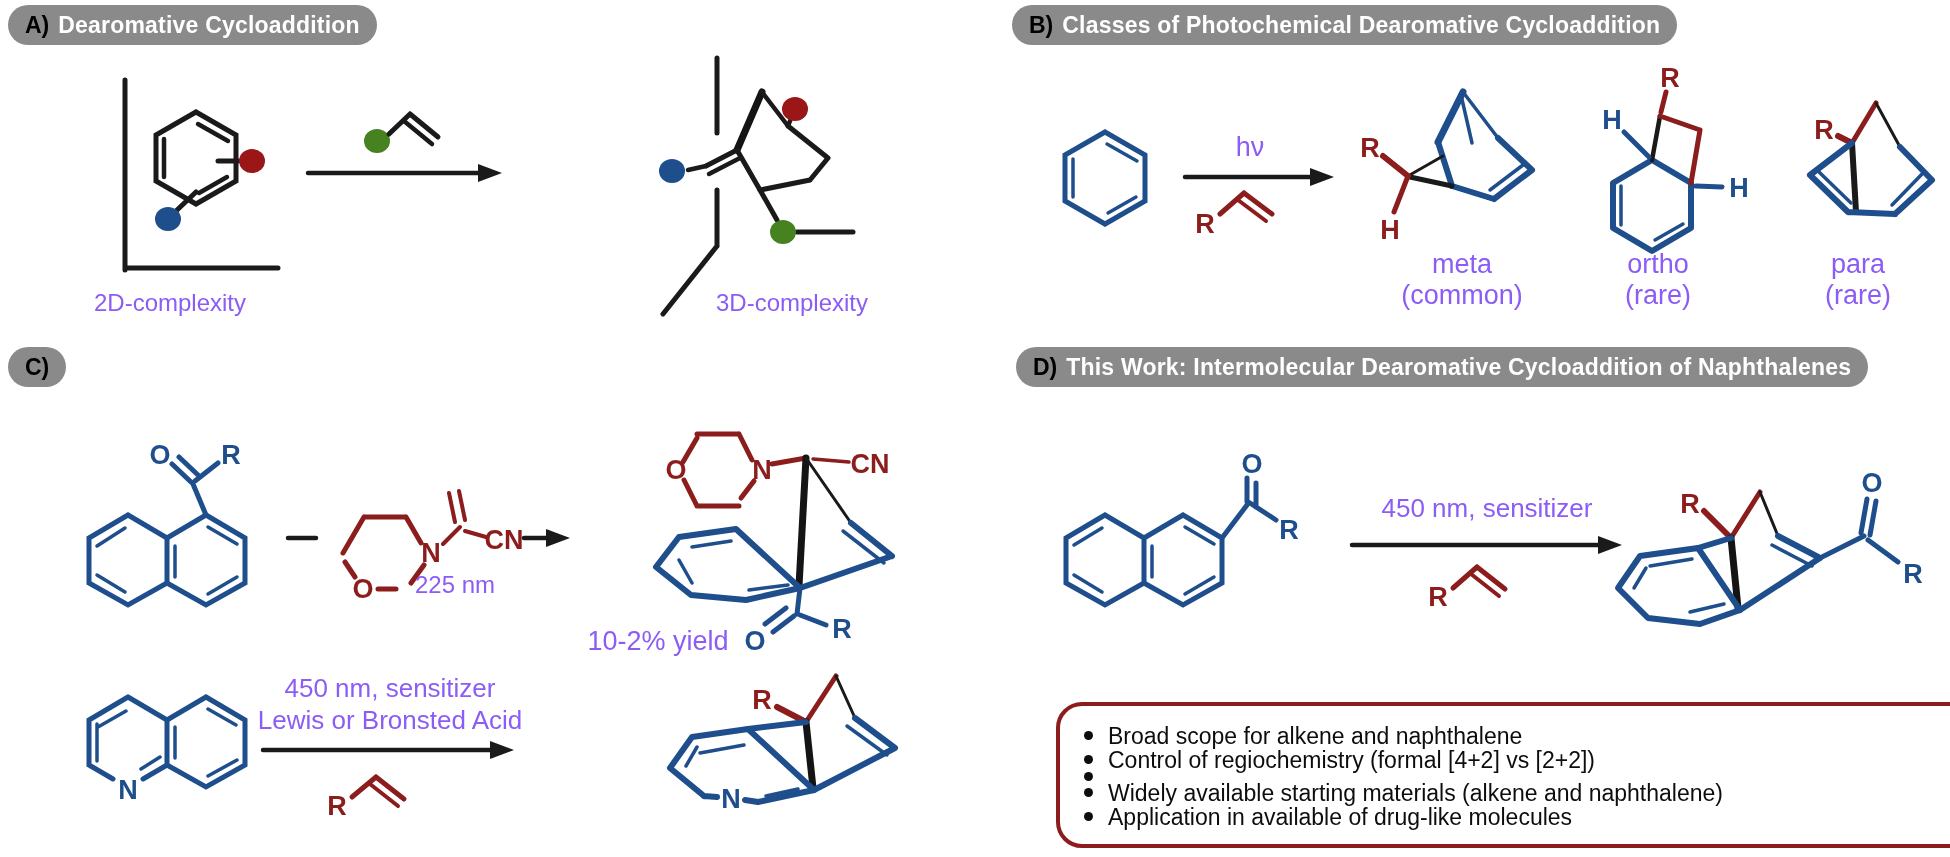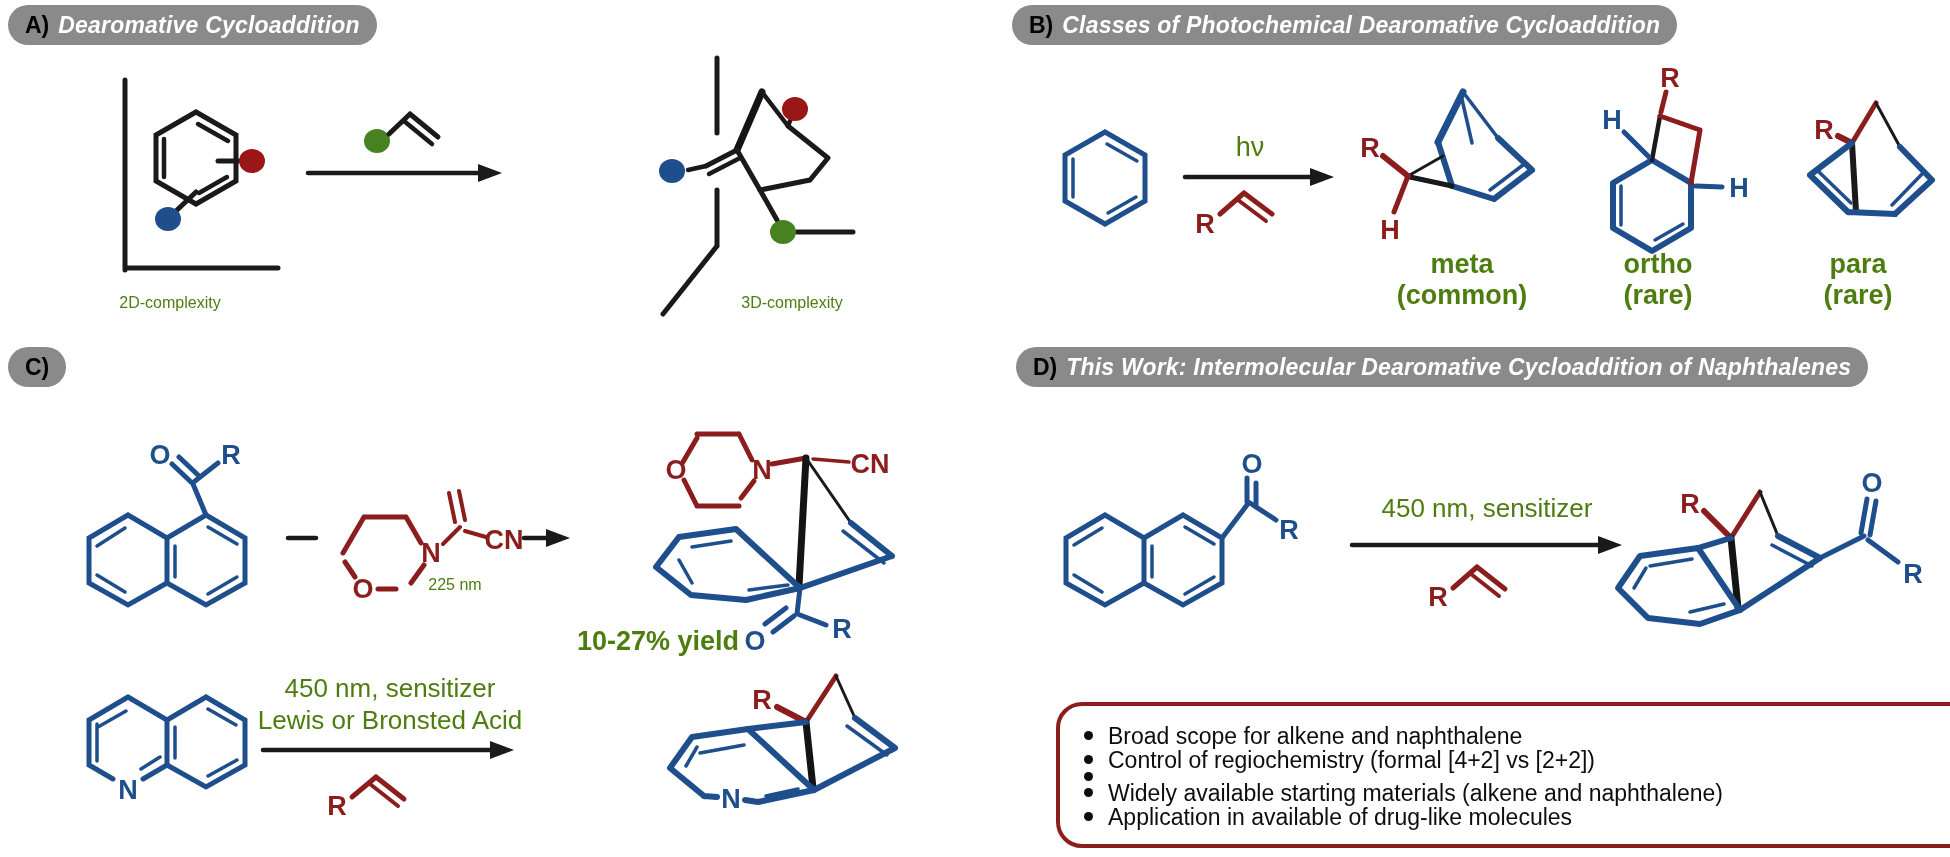--- a/index.html
+++ b/index.html
@@ -20,26 +20,26 @@
   .r6{stroke:#8c1d1d;stroke-width:6;fill:none;stroke-linecap:round}
   .ah{fill:#1a1a1a;stroke:none}
   .atom{font-family:"Liberation Sans",sans-serif;font-size:27px;font-weight:bold;}
   .fb{fill:#1e4e8c}.fr{fill:#8c1d1d}
 
   
   .badge{position:absolute;height:40px;display:inline-flex;align-items:center;gap:9px;
          padding:0 17px;background:#8a8a8a;border-radius:21px;font-weight:bold;
          font-size:23px;white-space:nowrap;}
   .badge .blab{color:#000000;}
-  .badge .btitle{color:#ffffff;letter-spacing:.2px;font-style:italic;}
-
-  
-  .cap{position:absolute;transform:translate(-50%,-50%);white-space:nowrap;color:#4d7c0f;text-align:center;}
-  .f24{font-size:16px}.f25{font-size:26px}.f27{font-size:27px}
-  .bold{font-weight:bold}
+  .badge .btitle{color:#ffffff;letter-spacing:.2px;}
+
+  
+  .cap{position:absolute;transform:translate(-50%,-50%);white-space:nowrap;color:#8b5cf6;text-align:center;}
+  .f24{font-size:24px}.f25{font-size:26px}.f27{font-size:27px}
+  .bold{font-weight:normal}
 
   
   .bulletbox{position:absolute;left:1056px;top:702px;width:940px;height:146px;
              box-sizing:border-box;border:4px solid #8c1d1d;border-radius:26px;
              background:#ffffff;padding:11px 16px 9px 24px;display:flex;
              flex-direction:column;justify-content:center;}
   .bullet{display:flex;align-items:center;font-size:23px;color:#0d0d0d;line-height:24px;}
   .bdot{width:9px;height:9px;border-radius:50%;background:#0d0d0d;margin-right:15px;flex:0 0 auto;}
 </style>
 </head>
@@ -248,21 +248,21 @@
 
 <div class="cap f27" style="left:1250px;top:147px">hν</div>
 <div class="cap f27 bold" style="left:1462px;top:264px">meta</div>
 <div class="cap f27 bold" style="left:1462px;top:295px">(common)</div>
 <div class="cap f27 bold" style="left:1658px;top:264px">ortho</div>
 <div class="cap f27 bold" style="left:1658px;top:295px">(rare)</div>
 <div class="cap f27 bold" style="left:1858px;top:264px">para</div>
 <div class="cap f27 bold" style="left:1858px;top:295px">(rare)</div>
 
 <div class="cap f24" style="left:455px;top:585px">225 nm</div>
-<div class="cap f27 bold" style="left:658px;top:641px">10-27% yield</div>
+<div class="cap f27 bold" style="left:658px;top:641px">10-2% yield</div>
 <div class="cap f25" style="left:390px;top:688px">450 nm, sensitizer</div>
 <div class="cap f25" style="left:390px;top:720px">Lewis or Bronsted Acid</div>
 
 <div class="cap f25" style="left:1487px;top:508px">450 nm, sensitizer</div>
 
 <div class="bulletbox">
   <div class="bullet">
     <span class="bdot"></span>
     <span>Broad scope for alkene and naphthalene</span>
   </div>

